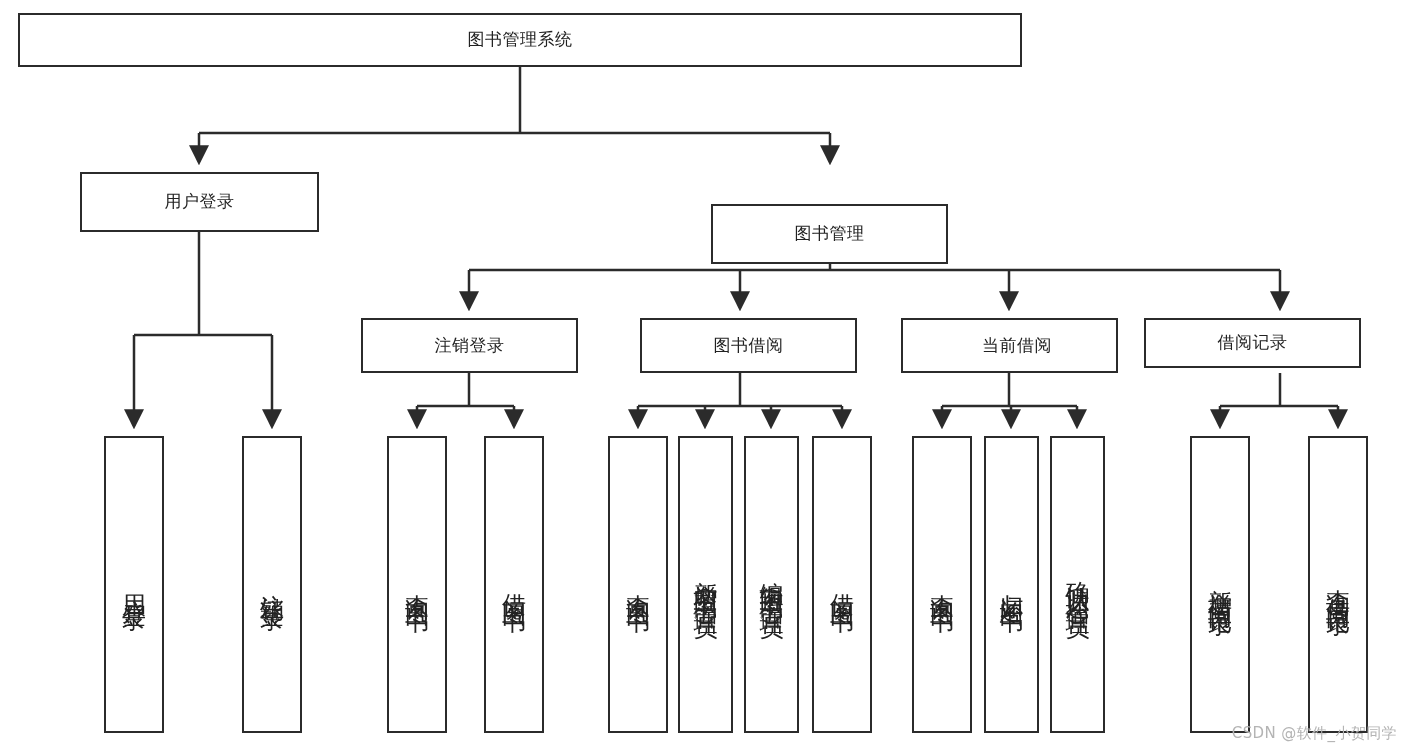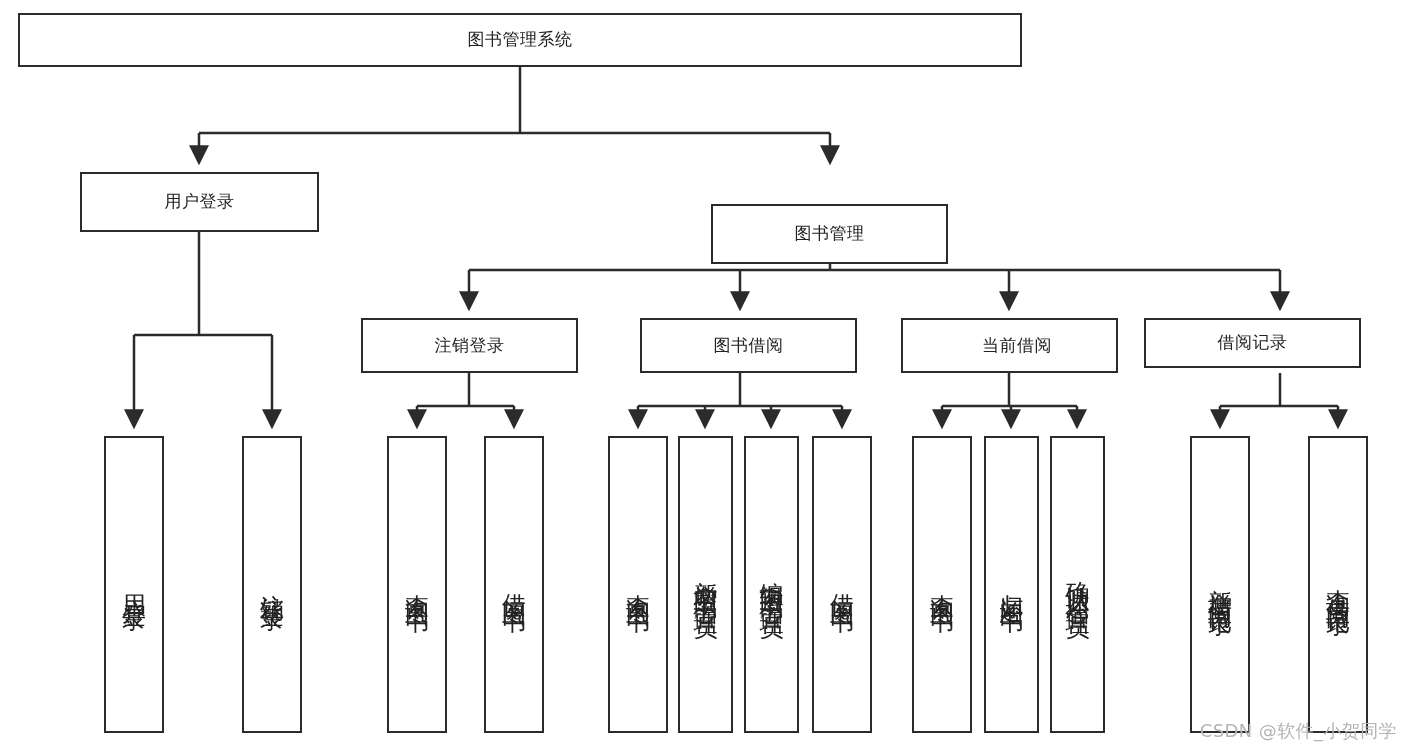--- a/index.html
+++ b/index.html
@@ -58,21 +58,21 @@
     text-orientation: upright;
     font-size: 24px;
     letter-spacing: 5px;
     line-height: 1;
     white-space: nowrap;
   }
   .watermark {
     position: absolute;
     right: 8px;
     bottom: 4px;
-    font-size: 18px;
+    font-size: 15px;
     color: #b4b4b4;
     white-space: nowrap;
     letter-spacing: 0.4px;
   }
 </style>
 </head>
 <body>
 
 <div id="diagram-root">
 

